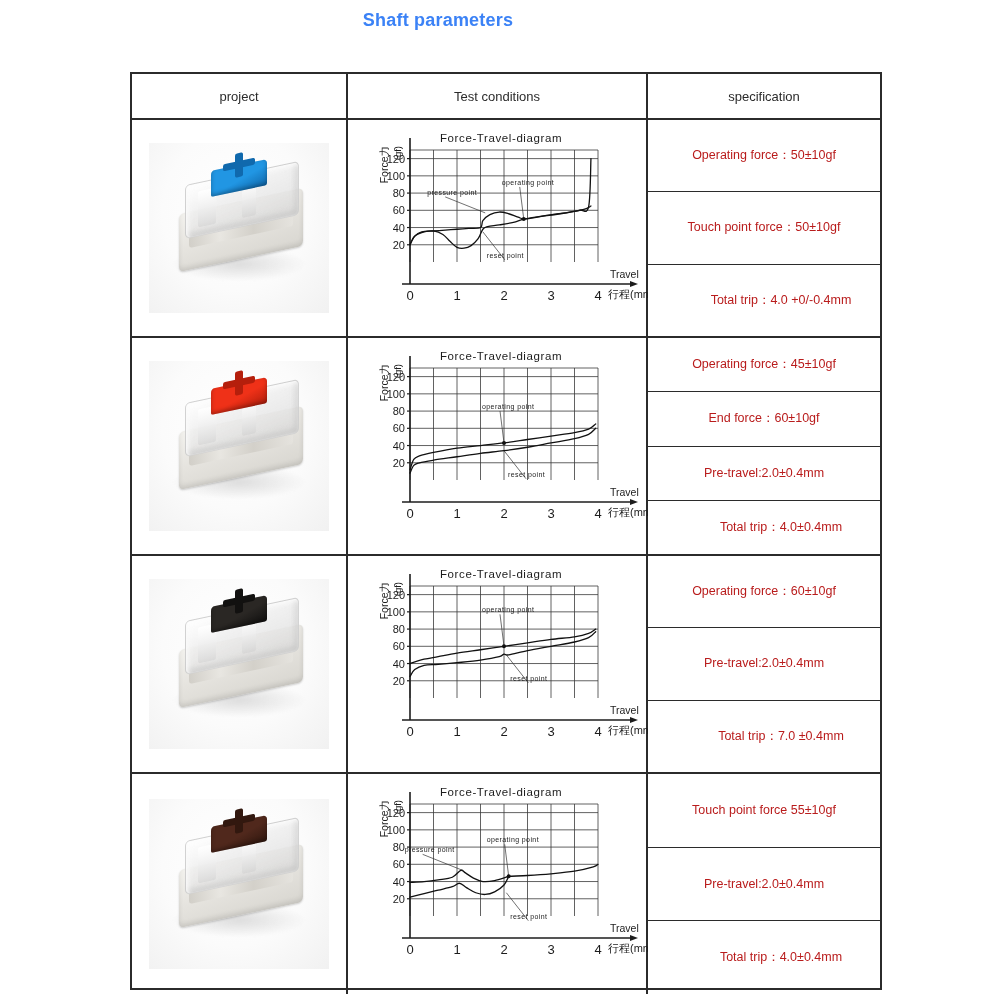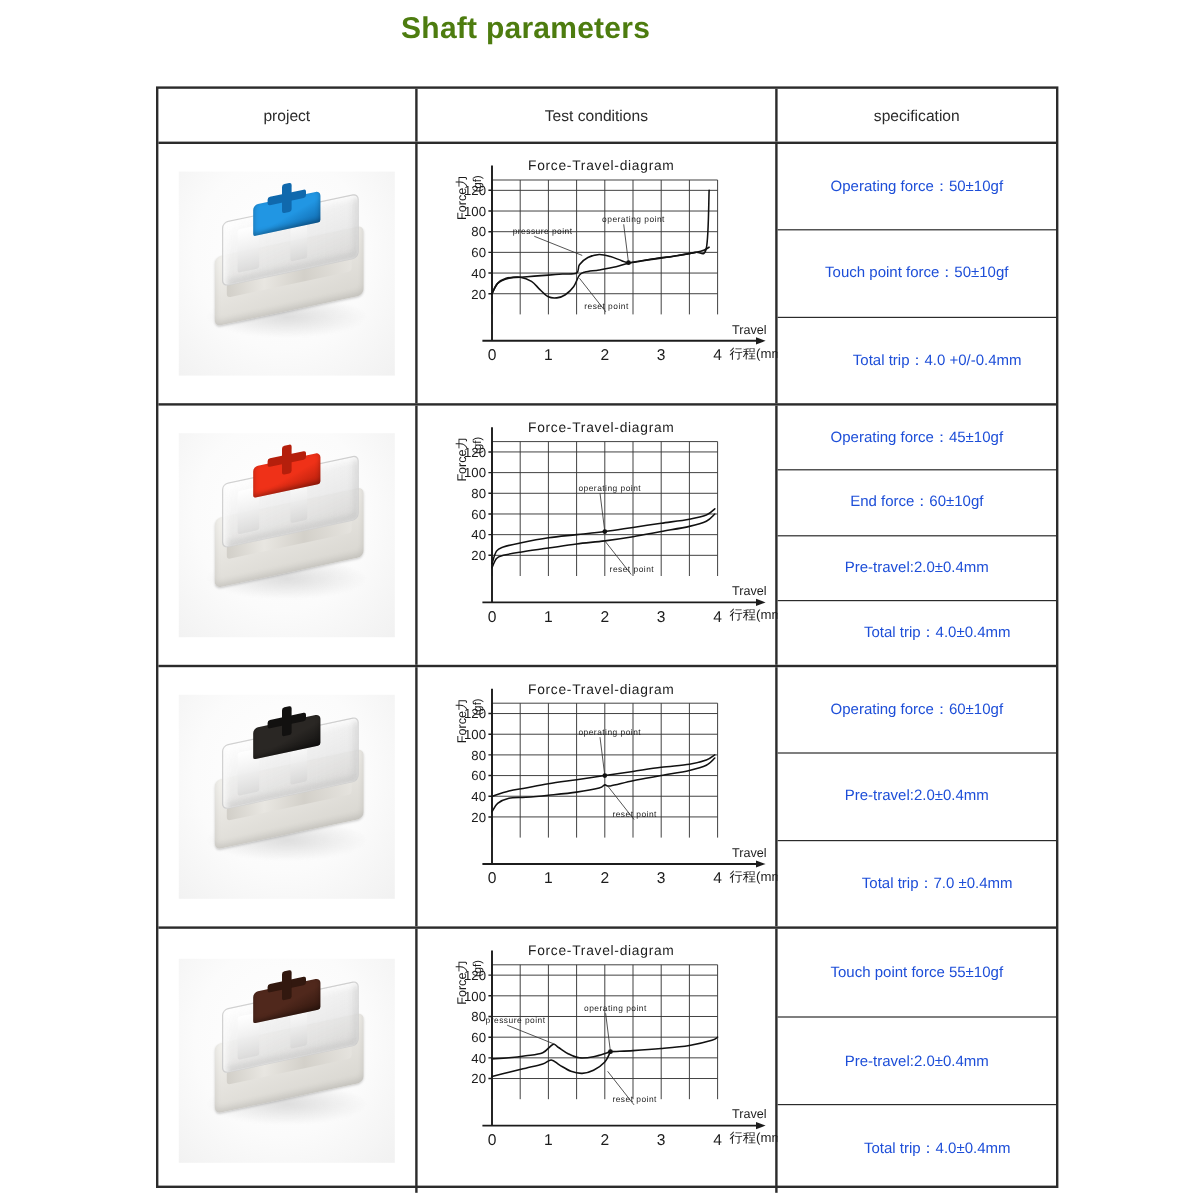--- a/index.html
+++ b/index.html
@@ -3,21 +3,21 @@
 <meta charset="utf-8">
 <style>
   html,body{margin:0;padding:0;}
   body{
     width:1000px;height:1000px;background:#ffffff;
     font-family:"Liberation Sans", sans-serif;
     color:#1a1a1a;overflow:hidden;position:relative;
   }
   .page-title{
     position:absolute;left:0;top:10px;width:876px;text-align:center;
-    font-size:25px;font-weight:bold;letter-spacing:.2px;color:#4d7c0f;
+    font-size:18px;font-weight:bold;letter-spacing:.2px;color:#3b82f6;
   }
   .table{
     position:absolute;left:130px;top:72px;width:752px;height:918px;
     border:2px solid #2b2b2b;box-sizing:border-box;
   }
   .thead{
     display:flex;height:46px;border-bottom:2px solid #2b2b2b;box-sizing:border-box;
   }
   .th{
     display:flex;align-items:center;justify-content:center;
@@ -35,21 +35,21 @@
     display:flex;align-items:center;justify-content:center;position:relative;
   }
   .cell-test{
     width:300px;border-right:2px solid #2b2b2b;box-sizing:border-box;
     position:relative;
   }
   .cell-spec{width:232px;box-sizing:border-box;display:flex;flex-direction:column;}
   .spec-line{
     flex:1;display:flex;align-items:center;justify-content:center;
     border-bottom:1.5px solid #2b2b2b;box-sizing:border-box;
-    font-size:12.5px;color:#1d4ed8;padding:0 6px;text-align:center;line-height:1.2;
+    font-size:12.5px;color:#b91c1c;padding:0 6px;text-align:center;line-height:1.2;
   }
   .spec-line:last-child{border-bottom:none;padding-left:40px;}
 
   
   .switch-photo{
     width:180px;height:170px;position:relative;
     background:radial-gradient(ellipse at 48% 40%,#ffffff 0%,#fbfbfb 55%,#f1f1f1 100%);
   }
   .sw-shadow{
     position:absolute;left:24px;top:104px;width:132px;height:34px;border-radius:50%;

